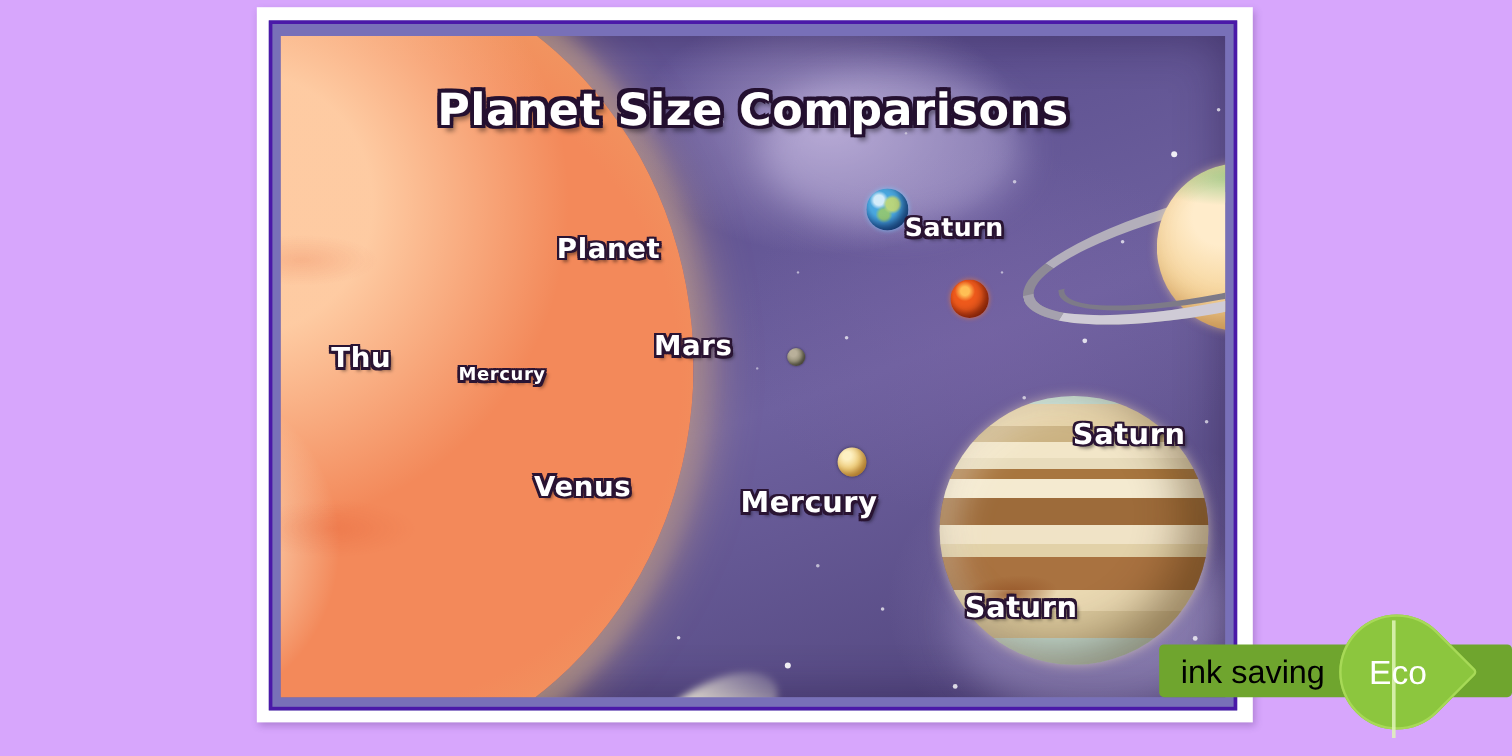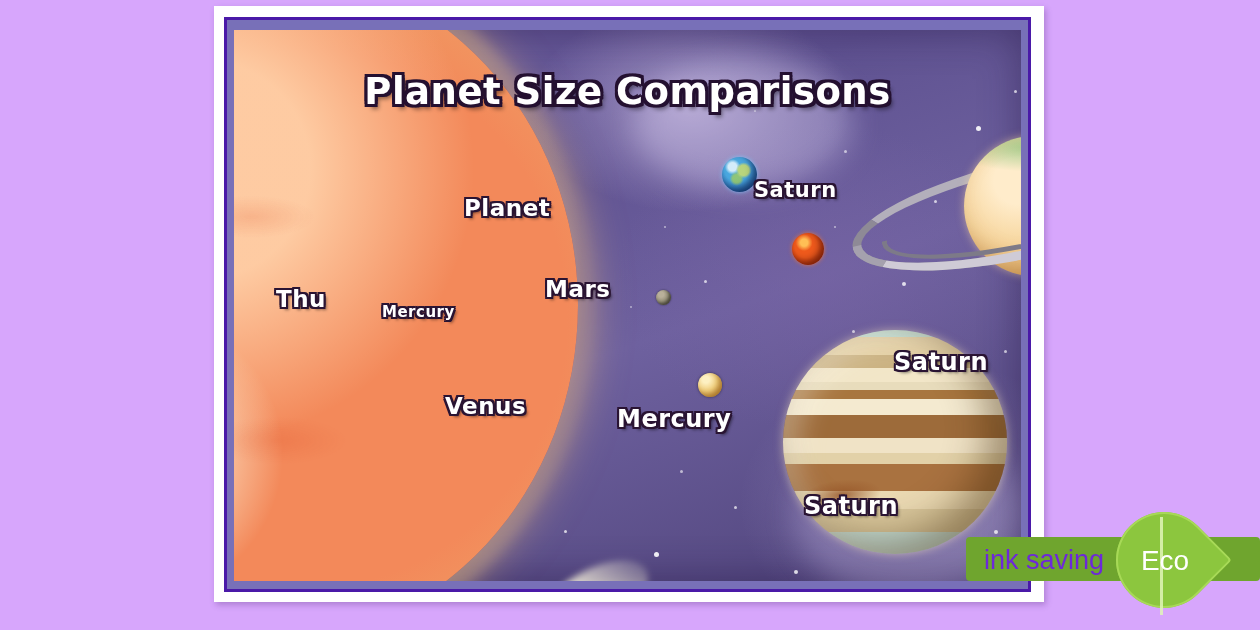--- a/index.html
+++ b/index.html
@@ -207,21 +207,21 @@
   }
 
   
   #eco{position:absolute;left:966px;top:531px;width:294px;height:56px;}
   #eco-bar{
     position:absolute;left:0;top:6px;width:294px;height:44px;
     background:#6fa52e;border-radius:4px;
   }
   #eco-text{
     position:absolute;left:18px;top:14px;
-    font-size:27px;color:#6d28d9;font-family:"Liberation Sans", sans-serif;
+    font-size:27px;color:#000000;font-family:"Liberation Sans", sans-serif;
   }
   #eco-leaf{
     position:absolute;left:150px;top:-19px;width:96px;height:96px;
     background:#8cc63e;
     border-radius:50% 4px 50% 50%;
     transform:rotate(45deg);
     box-shadow:0 0 0 2px #a7d957 inset;
   }
   #eco-leaf-vein{
     position:absolute;left:194px;top:-14px;width:3px;height:98px;

